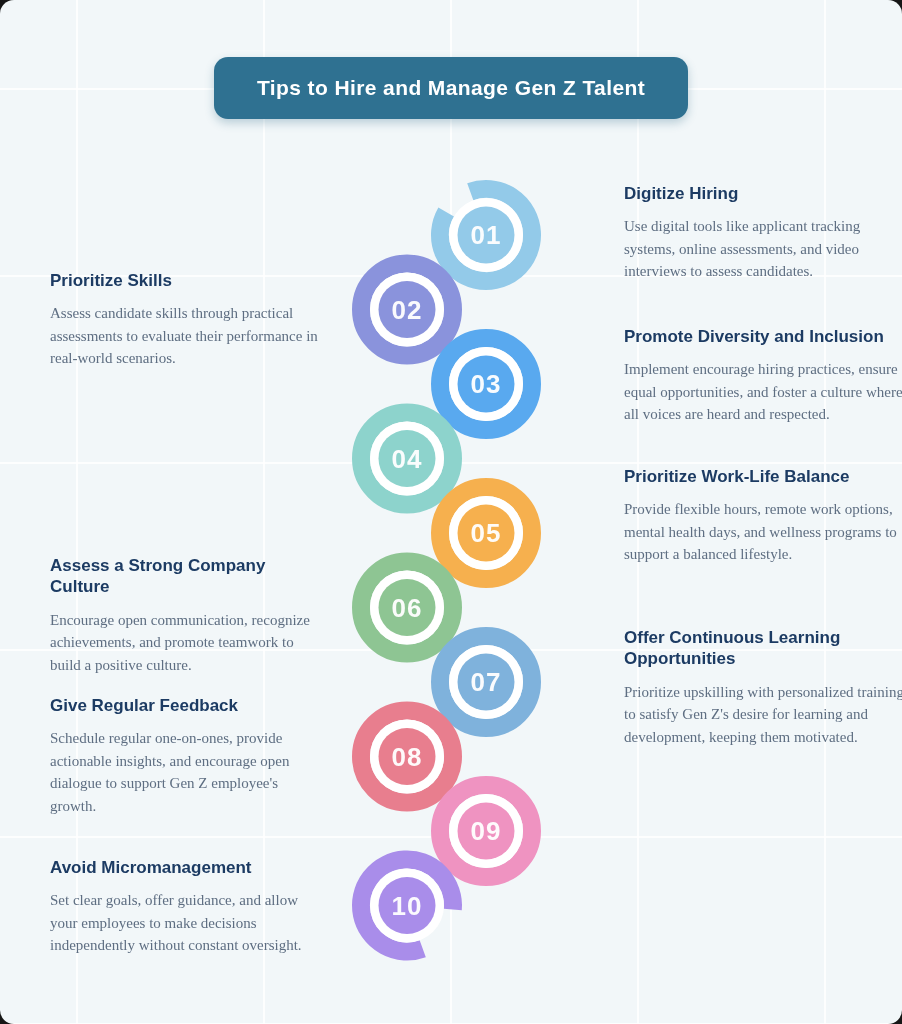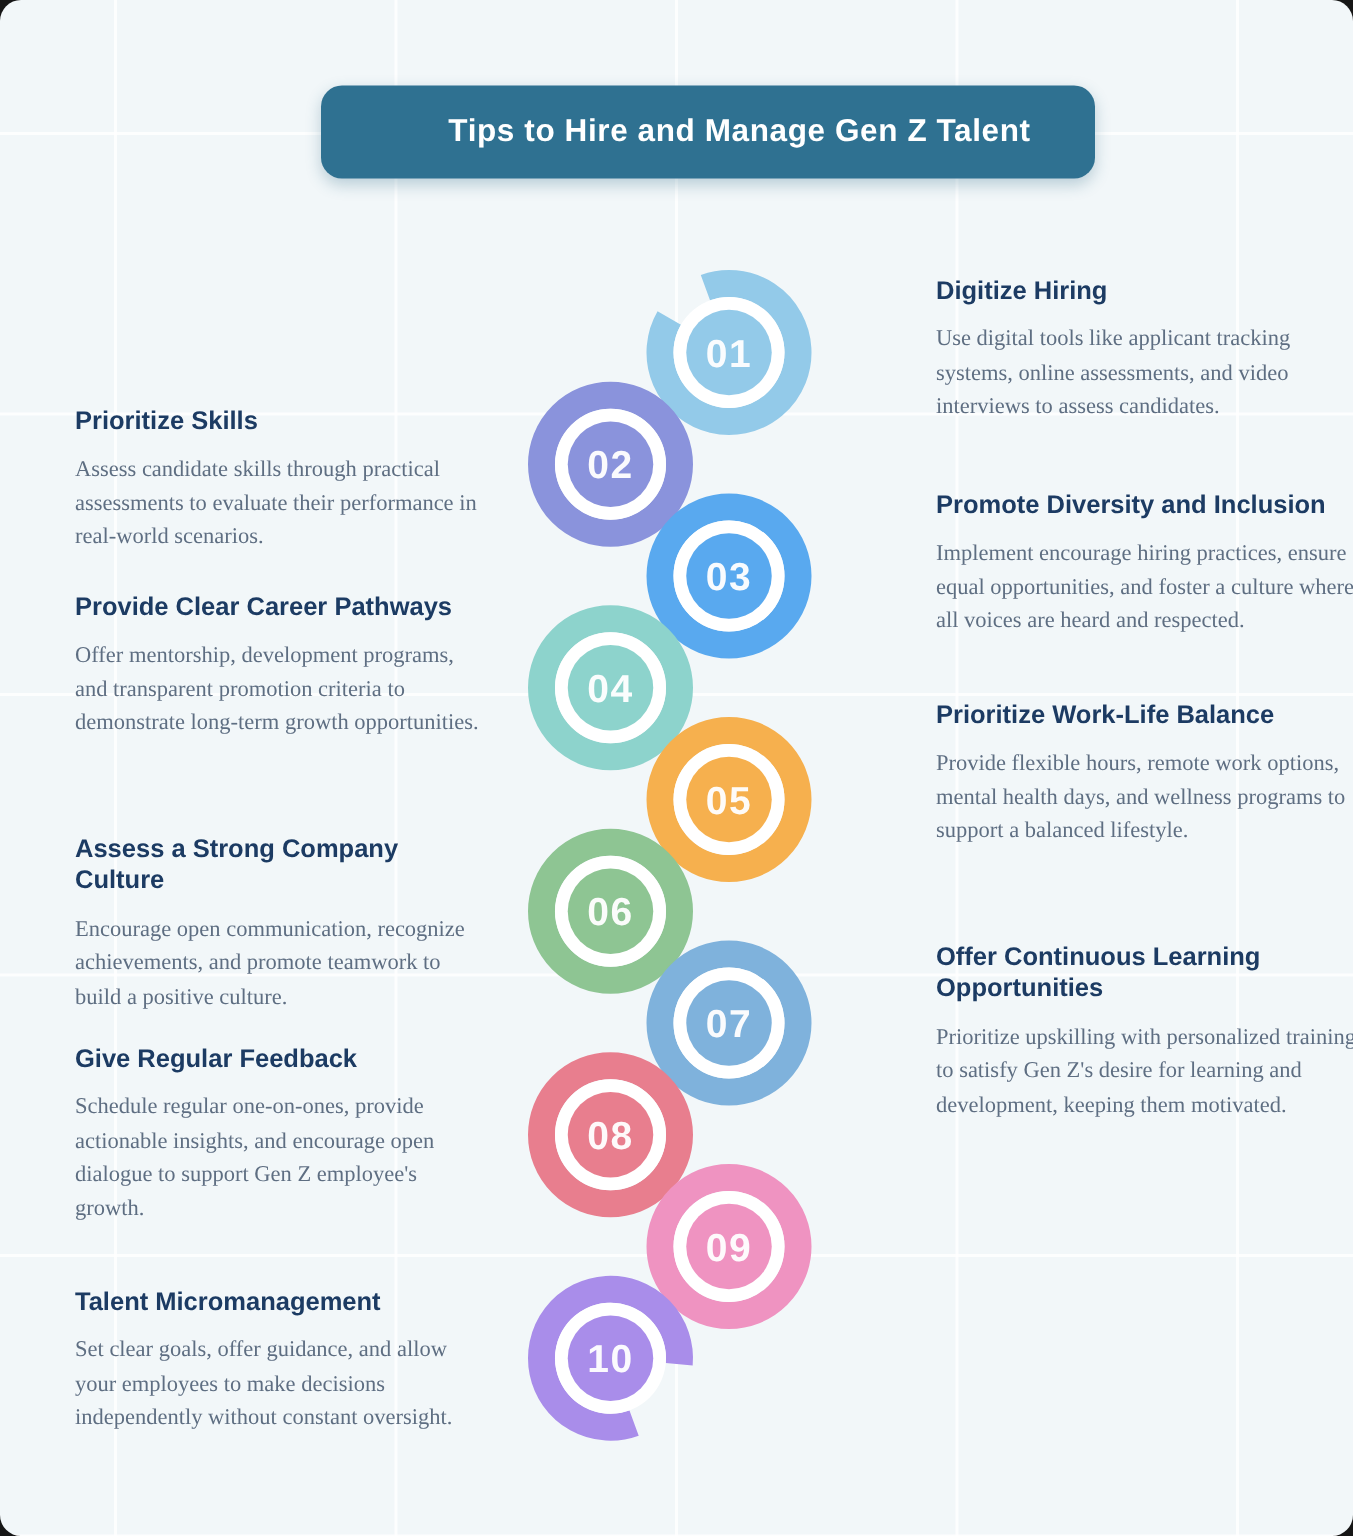--- a/index.html
+++ b/index.html
@@ -15,21 +15,20 @@
       linear-gradient(to bottom, rgba(255,255,255,0.85) 0 2px, transparent 2px);
     background-size:187px 187px;
     background-position:76px 88px;
   }
   .title-bar{
     position:absolute;
     left:214px;top:57px;width:474px;height:62px;
     border-radius:14px;
     display:flex;align-items:center;justify-content:center;
     box-shadow:0 4px 10px rgba(40,100,130,0.28);
-    padding-left:42px;
   }
   .title-bar span{
     color:#ffffff;font-size:21px;font-weight:bold;letter-spacing:0.4px;
   }
   .step-block{position:absolute;}
   .step-block h3{
     margin:0 0 11px 0;
     font-size:17px;font-weight:bold;color:#1c3b63;
     line-height:1.25;
   }
@@ -132,30 +131,26 @@
   </div>
   <div class="step-block right-col" style="top:627px">
     <h3>Offer Continuous Learning Opportunities</h3>
     <p>Prioritize upskilling with personalized training to satisfy Gen Z's desire for learning and development, keeping them motivated.</p>
   </div>
 
   <div class="step-block left-col" style="top:270px">
     <h3>Prioritize Skills</h3>
     <p>Assess candidate skills through practical assessments to evaluate their performance in real-world scenarios.</p>
   </div>
-  <div class="step-block left-col" style="top:394px">
-    <h3>Provide Clear Career Pathways</h3>
-    <p>Offer mentorship, development programs, and transparent promotion criteria to demonstrate long-term growth opportunities.</p>
-  </div>
   <div class="step-block left-col" style="top:555px">
     <h3>Assess a Strong Company Culture</h3>
     <p>Encourage open communication, recognize achievements, and promote teamwork to build a positive culture.</p>
   </div>
   <div class="step-block left-col" style="top:695px">
     <h3>Give Regular Feedback</h3>
     <p>Schedule regular one-on-ones, provide actionable insights, and encourage open dialogue to support Gen Z employee's growth.</p>
   </div>
   <div class="step-block left-col" style="top:857px">
-    <h3>Talent Micromanagement</h3>
+    <h3>Avoid Micromanagement</h3>
     <p>Set clear goals, offer guidance, and allow your employees to make decisions independently without constant oversight.</p>
   </div>
 
 </div>
 
 </body></html>

